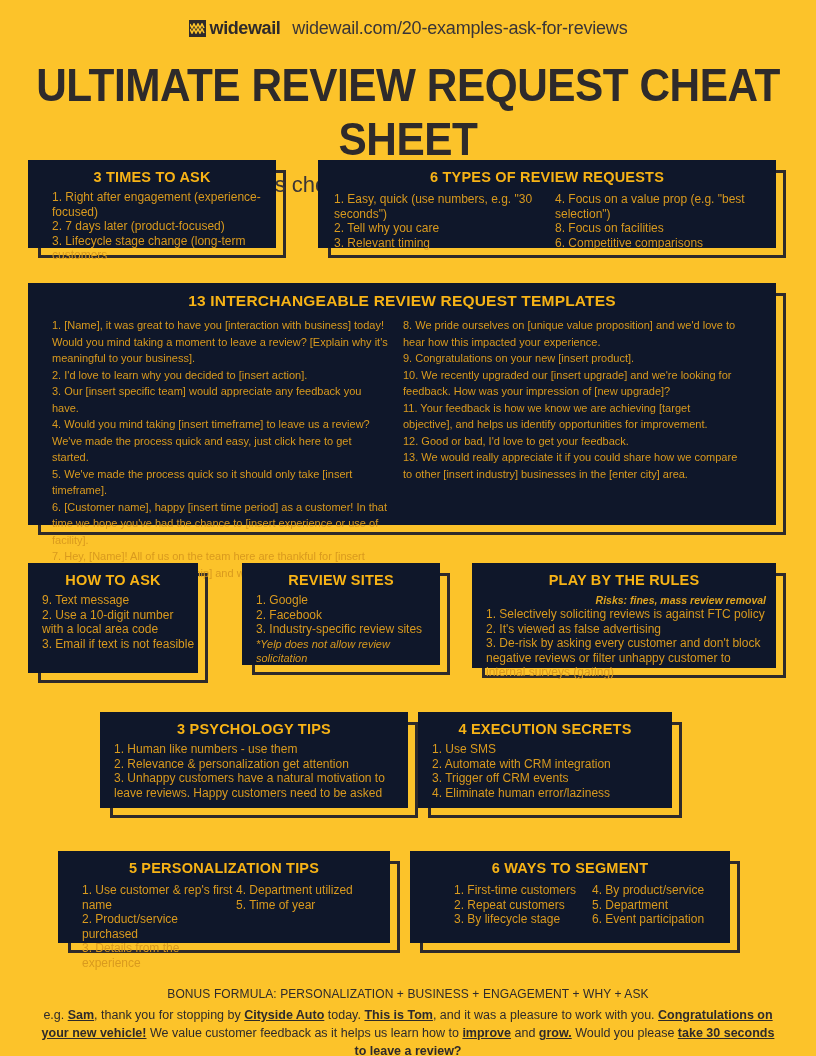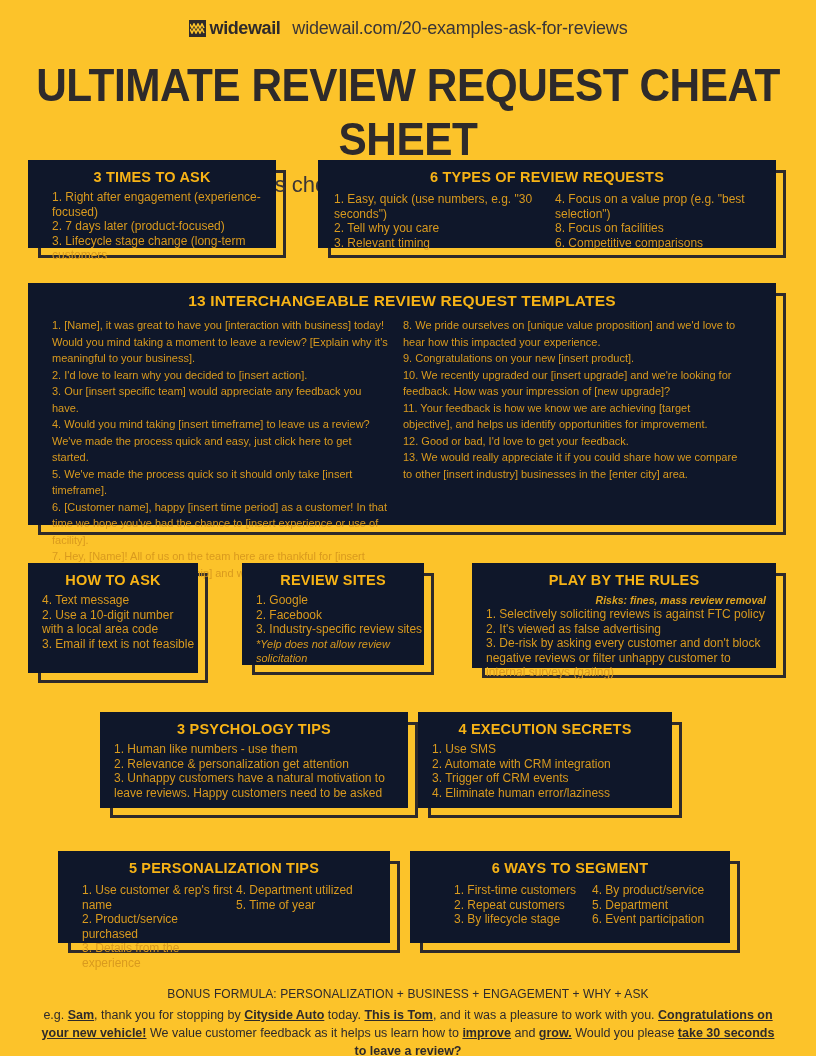--- a/index.html
+++ b/index.html
@@ -60,21 +60,21 @@
     padding:0 0 0 0;
   }
   .note{font-style:italic;color:#D99A1E;font-size:11px;line-height:14.5px;}
   .risk{font-style:italic;color:#E0A520;font-size:10.5px;line-height:14px;font-weight:bold;text-align:right;}
 
   
   #card-times     {left:28px;  top:160px; width:248px; height:88px;}
   #card-types     {left:318px; top:160px; width:458px; height:88px;}
   #card-templates {left:28px;  top:283px; width:748px; height:242px;}
   #card-howtoask  {left:28px;  top:563px; width:170px; height:110px;}
-  #card-sites     {left:242px; top:563px; width:182px; height:102px;}
+  #card-sites     {left:242px; top:563px; width:198px; height:102px;}
   #card-rules     {left:472px; top:563px; width:304px; height:105px;}
   #card-psych     {left:100px; top:712px; width:308px; height:96px;}
   #card-exec      {left:418px; top:712px; width:254px; height:96px;}
   #card-personal  {left:58px;  top:851px; width:332px; height:92px;}
   #card-segment   {left:410px; top:851px; width:320px; height:92px;}
 
   #card-times .li, #card-howtoask .li{padding-left:22px;}
   #card-times .li{padding-left:24px;}
   #card-types .li{padding-left:0;}
   #card-howtoask .li{padding-left:14px;}
@@ -167,21 +167,21 @@
           <div class="li">12. Good or bad, I'd love to get your feedback.</div>
           <div class="li">13. We would really appreciate it if you could share how we compare to other [insert industry] businesses in the [enter city] area.</div>
         </div>
     </div>
   </div>
 
   <div class="card" id="card-howtoask">
     <div class="shadow"></div>
     <div class="card-title">HOW TO ASK</div>
     <div>
-        <div class="li">4. Text message</div>
+        <div class="li">9. Text message</div>
         <div class="li">2. Use a 10-digit number with a local area code</div>
         <div class="li">3. Email if text is not feasible</div>
       </div>
   </div>
 
   <div class="card" id="card-sites">
     <div class="shadow"></div>
     <div class="card-title">REVIEW SITES</div>
     <div>
         <div class="li">1. Google</div>

